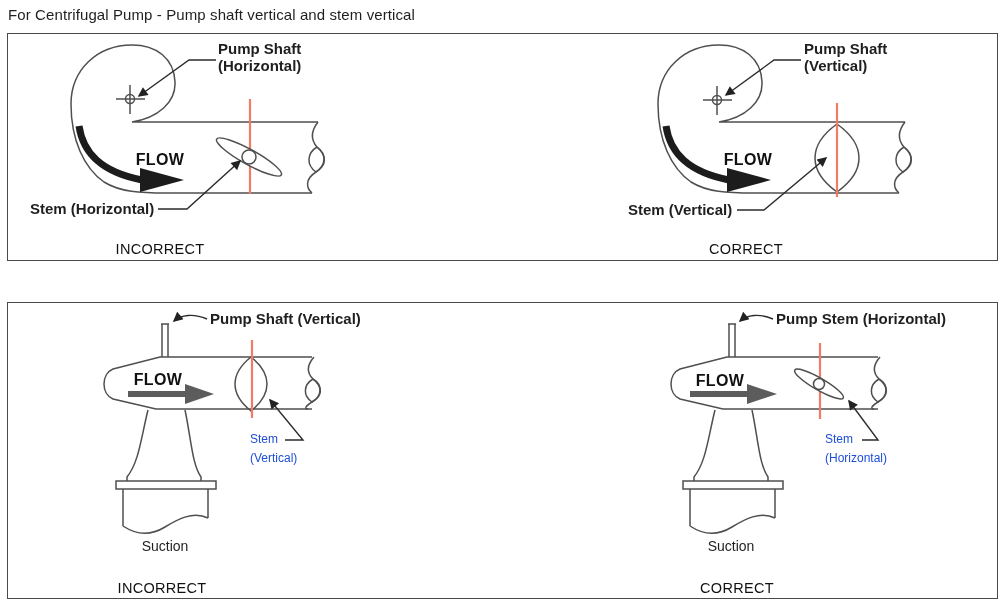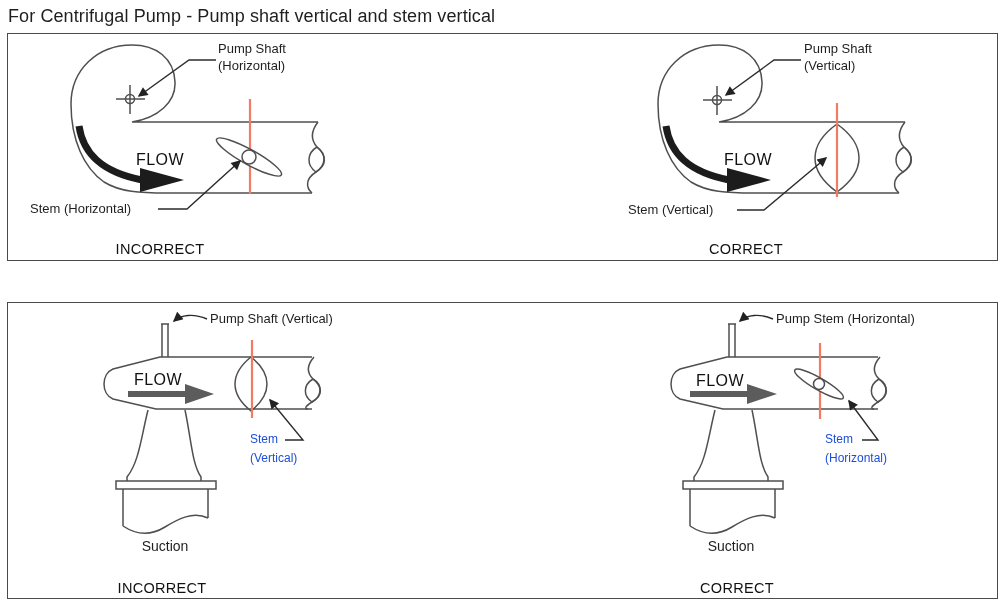--- a/index.html
+++ b/index.html
@@ -1,23 +1,23 @@
 <!DOCTYPE html>
 <html><head>
 <meta charset="utf-8">
 <style>
   html,body{margin:0;padding:0;background:#fff;}
   .page{position:relative;width:1005px;height:609px;background:#fff;
         font-family:"Liberation Sans",sans-serif;color:#1f1f1f;overflow:hidden;}
-  .sec-title{position:absolute;font-size:18px;letter-spacing:.1px;color:#1f1f1f;white-space:nowrap;}
+  .sec-title{position:absolute;font-size:15px;letter-spacing:.1px;color:#1f1f1f;white-space:nowrap;}
   .panel{position:absolute;border:1.5px solid #4a4a4a;background:#fff;box-sizing:border-box;}
   svg.linework{position:absolute;left:0;top:0;}
-  .lbl{position:absolute;font-size:13px;line-height:16.5px;color:#1f1f1f;white-space:nowrap;}
+  .lbl{position:absolute;font-size:15px;line-height:16.5px;color:#1f1f1f;white-space:nowrap;font-weight:bold;}
   .lbl2{position:absolute;font-size:12px;line-height:19px;color:#1d4ed8;white-space:nowrap;}
-  .flow{position:absolute;transform:translate(-50%,-50%);font-size:16px;font-weight:normal;
+  .flow{position:absolute;transform:translate(-50%,-50%);font-size:16px;font-weight:bold;
         letter-spacing:.4px;color:#111;white-space:nowrap;padding-left:8px;}
   .verdict{position:absolute;transform:translate(-50%,-50%);font-size:14.5px;font-weight:normal;
         letter-spacing:.3px;color:#111;white-space:nowrap;margin-top:6px;}
   .suction{position:absolute;transform:translate(-50%,-50%);font-size:14px;color:#1f1f1f;white-space:nowrap;}
 </style>
 </head>
 <body>
 
 <div class="page">
 

